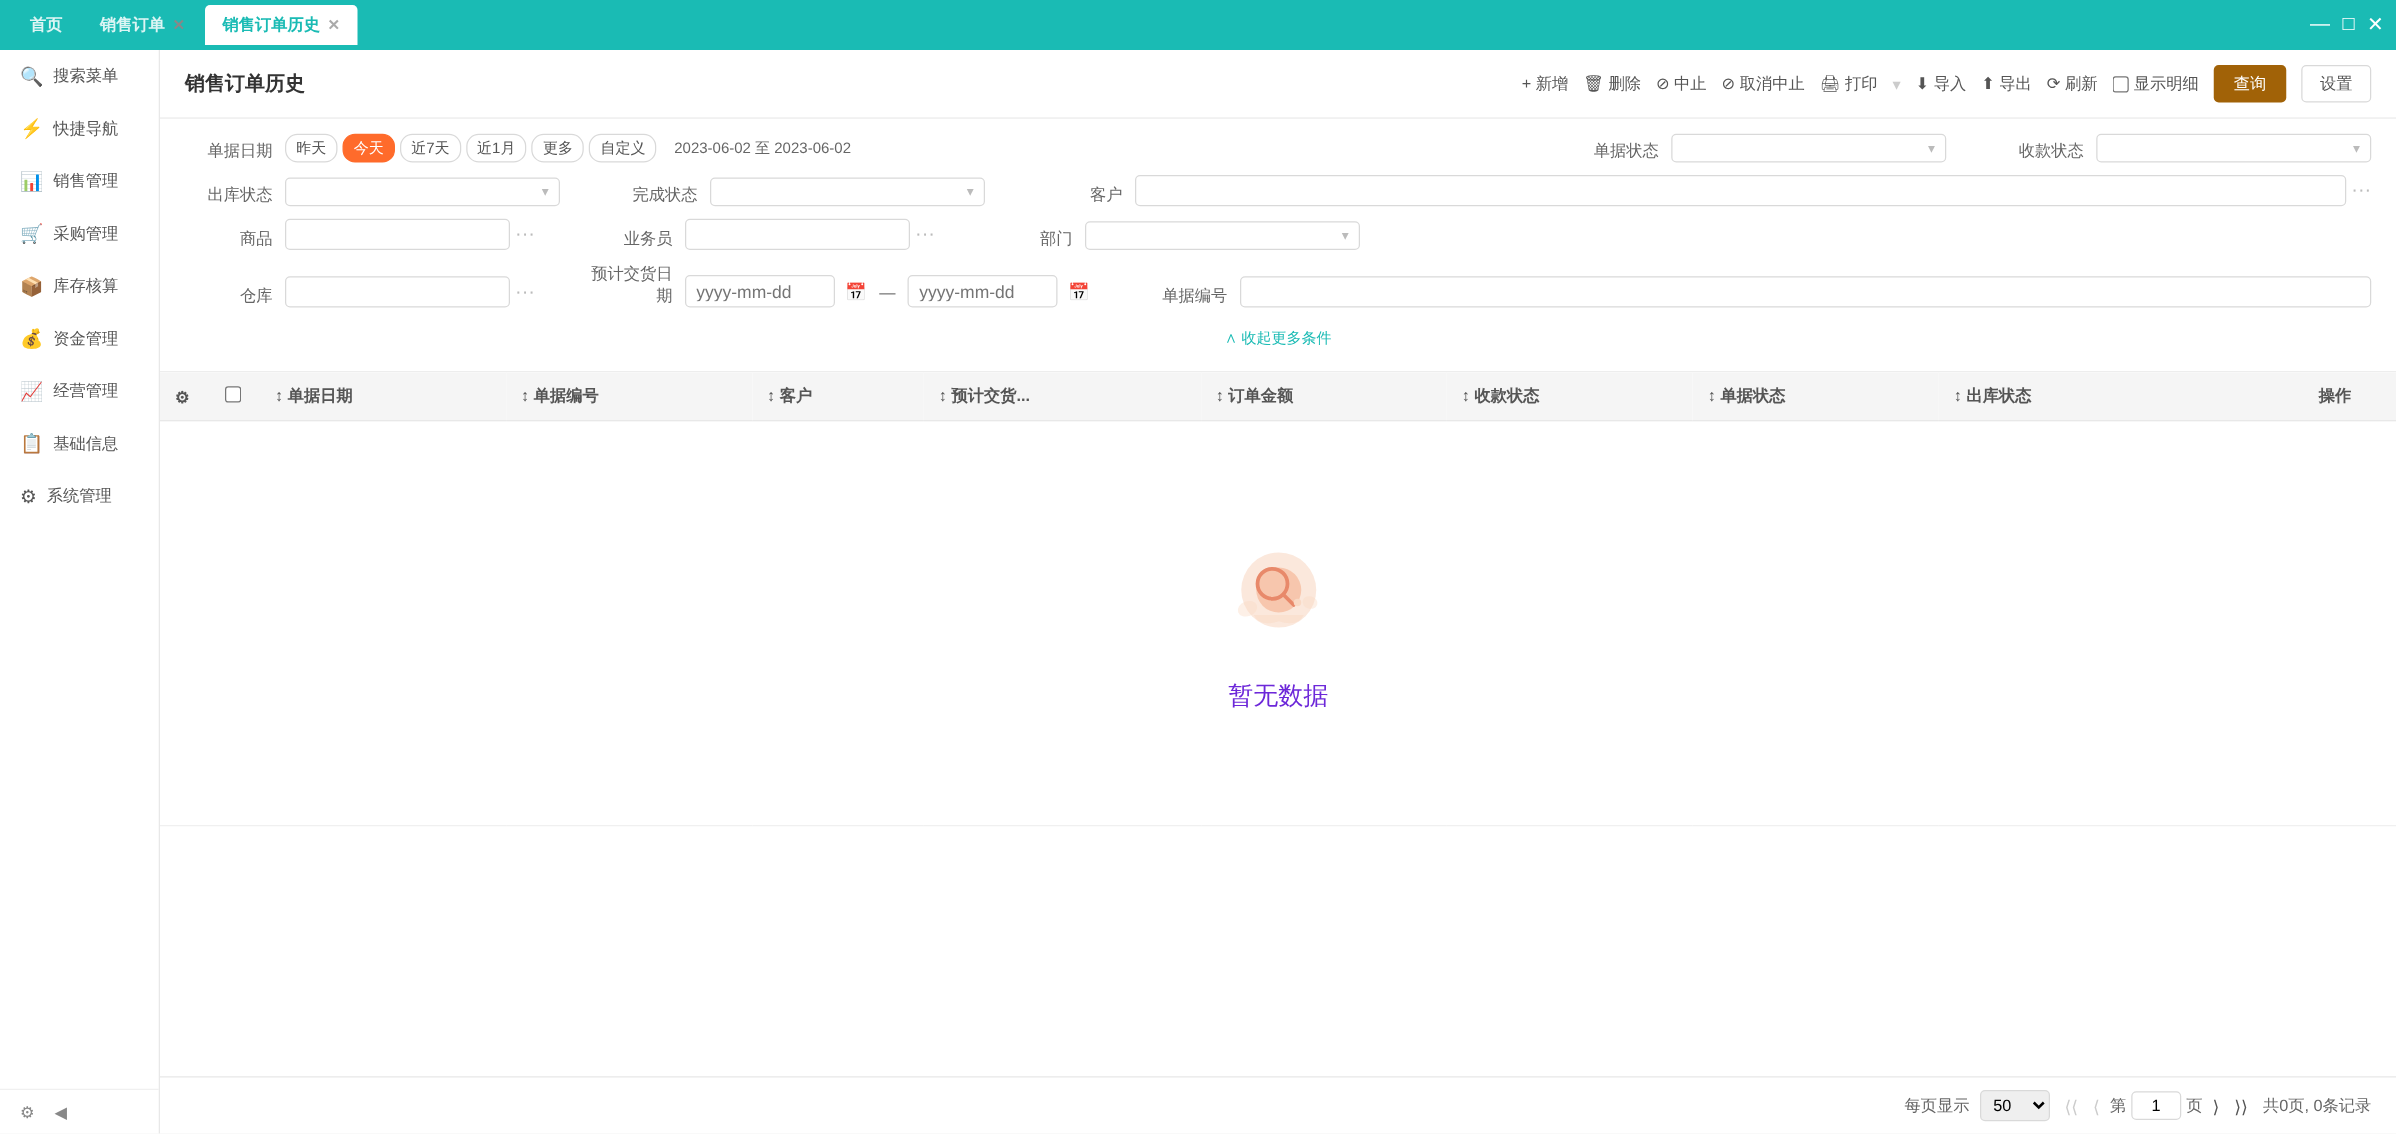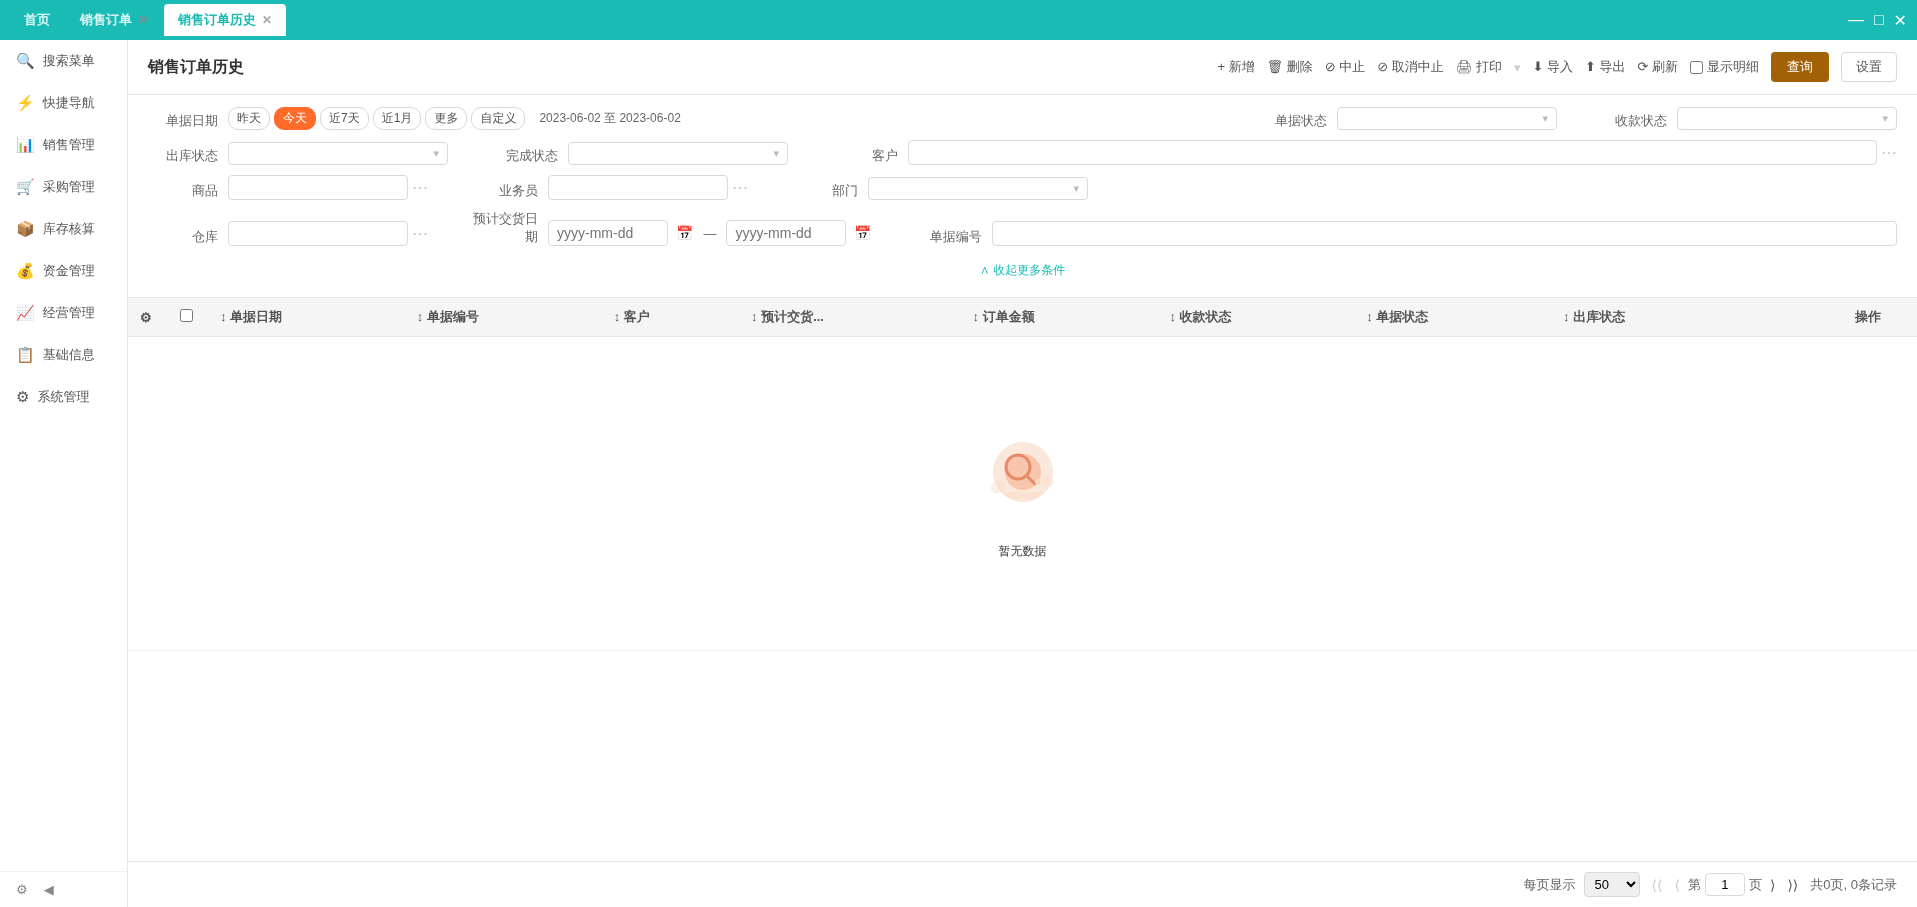--- a/index.html
+++ b/index.html
@@ -59,21 +59,21 @@
     .table-area { flex: 1; background: #fff; margin: 0; overflow: auto; }
     .data-table { width: 100%; border-collapse: collapse; }
     .data-table th { background: #f5f5f5; padding: 10px 12px; text-align: left; font-size: 13px; color: #555; border-bottom: 1px solid #e8e8e8; white-space: nowrap; }
     .data-table td { padding: 10px 12px; font-size: 13px; color: #333; border-bottom: 1px solid #f0f0f0; }
     .th-settings { width: 40px; text-align: center; }
     .th-checkbox { width: 40px; text-align: center; }
 
     
     .empty-state { display: flex; flex-direction: column; align-items: center; justify-content: center; padding: 80px 0; }
     .empty-icon { width: 100px; height: 100px; margin-bottom: 16px; }
-    .empty-text { color: #404040; font-size: 12px; }
+    .empty-text { color: #6d28d9; font-size: 20px; }
 
     
     .footer { background: #fff; border-top: 1px solid #e8e8e8; padding: 10px 20px; display: flex; align-items: center; justify-content: flex-end; gap: 8px; flex-shrink: 0; }
     .pagination-label { color: #666; font-size: 13px; }
     .page-size-select { border: 1px solid #d9d9d9; border-radius: 4px; padding: 3px 6px; font-size: 13px; }
     .page-nav { display: flex; align-items: center; gap: 4px; }
     .page-nav-btn { border: none; background: transparent; cursor: pointer; color: #555; font-size: 14px; padding: 2px 4px; }
     .page-nav-btn:disabled { color: #ccc; cursor: default; }
     .page-input { border: 1px solid #d9d9d9; border-radius: 4px; padding: 3px 6px; width: 40px; text-align: center; font-size: 13px; }
     .page-info { color: #666; font-size: 13px; }

